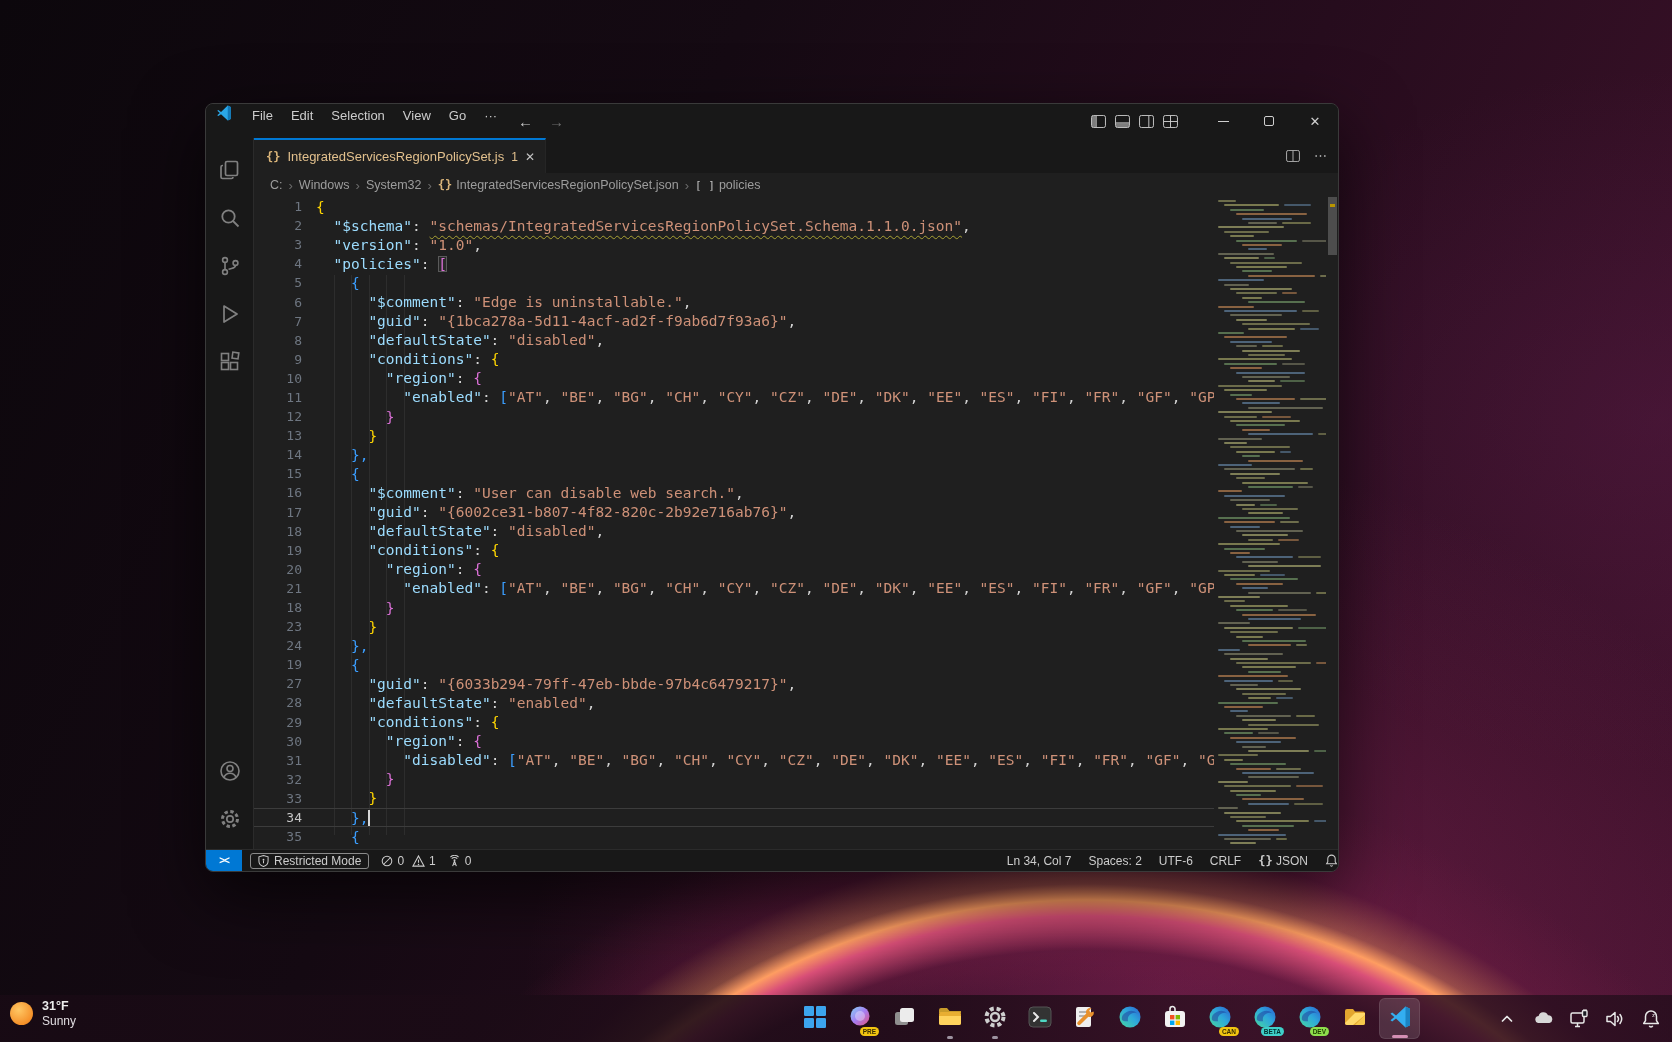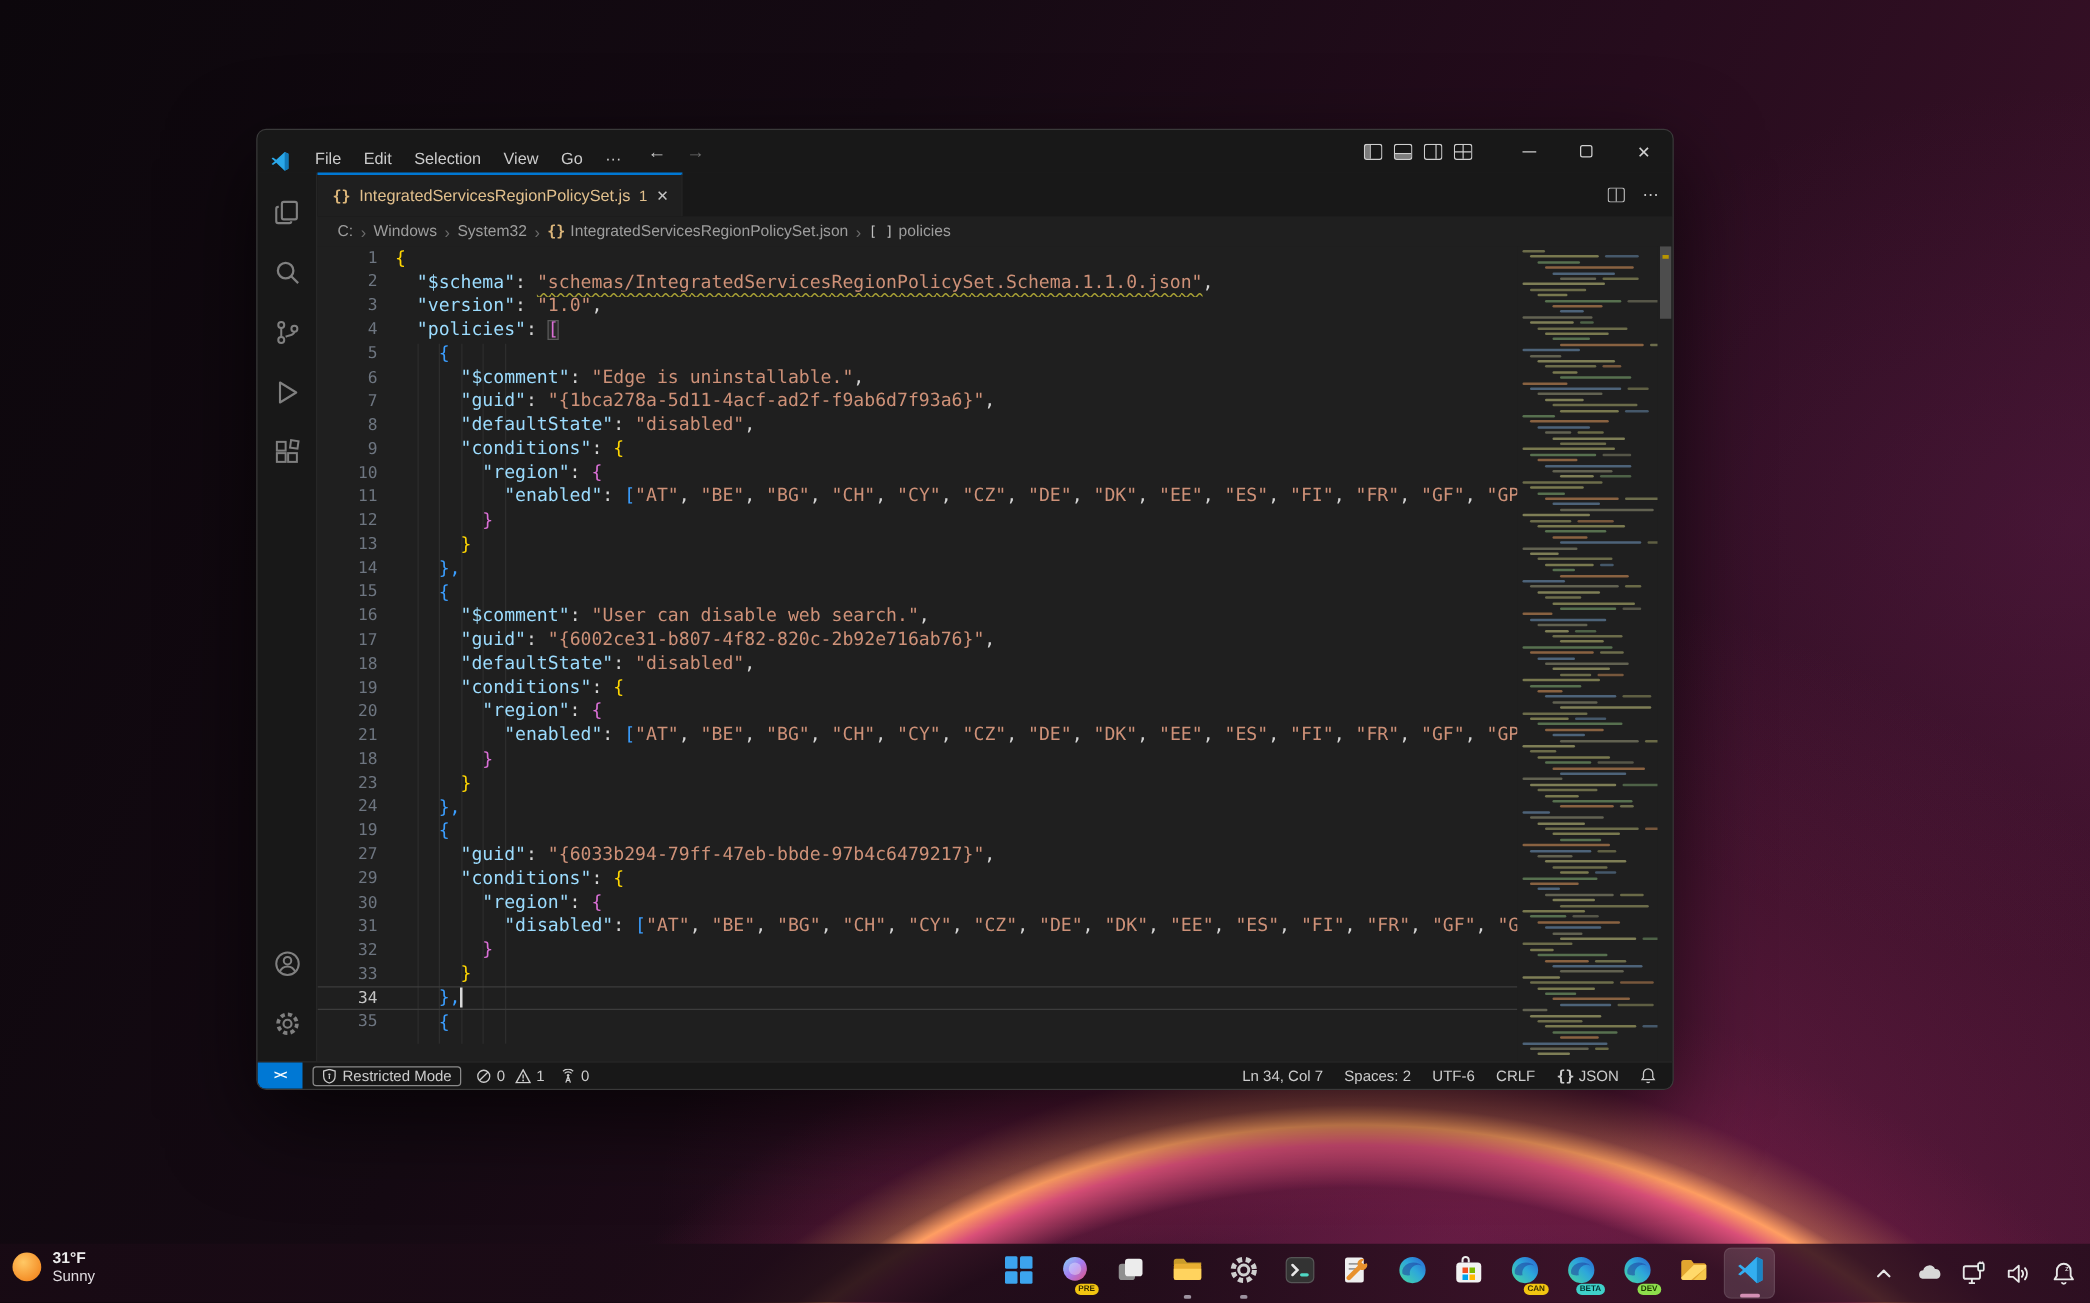--- a/index.html
+++ b/index.html
@@ -23,21 +23,21 @@
   .vscode {
     position:absolute; left:205px; top:103px; width:1134px; height:769px;
     background:#1f1f1f; border-radius:8px; overflow:hidden;
     border:1px solid #3a3a3a;
     box-shadow:0 24px 70px rgba(0,0,0,0.65);
     display:flex; flex-direction:column;
     color:#cccccc; font-size:13px;
   }
 
   
-  .titlebar { height:34px; background:#181818; display:flex; align-items:flex-end; position:relative; flex:0 0 auto; }
+  .titlebar { height:34px; background:#181818; display:flex; align-items:flex-start; position:relative; flex:0 0 auto; }
   .vsc-logo { width:18px; height:18px; margin:0 10px 0 9px; }
   .menus { display:flex; }
   .menu-item { padding:4px 9px; color:#cccccc; font-size:13px; border-radius:5px; }
   .nav-arrows { position:absolute; left:312px; top:0; height:34px; display:flex; align-items:center; gap:16px; font-size:15px; }
   .arrow-fwd { color:#6d6d6d; }
   .searchbox {
     position:absolute; left:378px; top:5px; width:433px; height:24px;
     background:#2a2a2a; border:1px solid #454545; border-radius:6px;
     display:flex; align-items:center; justify-content:center; gap:6px;
     color:#989898; font-size:12.5px;
@@ -93,21 +93,21 @@
   .mm-row { position:absolute; height:2px; border-radius:1px; }
   .scrollbar { position:absolute; top:0; bottom:0; right:0; width:12px; }
   .sb-thumb { position:absolute; top:0; right:1px; width:9px; height:58px; background:#4d4d4d; }
   .sb-warn { position:absolute; top:7px; right:3px; width:5px; height:3px; background:#b89500; }
 
   
   .statusbar { height:22px; background:#181818; border-top:1px solid #2b2b2b; display:flex; align-items:center; font-size:12px; color:#cccccc; flex:0 0 auto; }
   .sb-remote { width:36px; height:100%; background:#0078d4; color:#fff; display:flex; align-items:center; justify-content:center; font-weight:bold; font-size:10px; letter-spacing:-1px; }
   .sb-chip { border:1px solid #8a8a8a; border-radius:3px; padding:0 7px; height:16px; display:flex; align-items:center; gap:5px; margin-left:8px; }
   .sb-item { display:flex; align-items:center; gap:4px; margin-left:12px; }
-  .sb-right { margin-left:auto; display:flex; align-items:center; gap:17px; padding-right:13px; }
+  .sb-right { margin-left:auto; display:flex; align-items:center; gap:17px; }
 
   
   .taskbar { position:absolute; left:0; right:0; bottom:0; height:47px;
     background:linear-gradient(90deg, rgba(24,10,20,0.93) 0%, rgba(30,12,24,0.88) 55%, rgba(48,16,34,0.82) 75%, rgba(40,14,30,0.88) 100%); }
   .weather { position:absolute; left:10px; top:4px; display:flex; align-items:center; gap:9px; color:#ececec; }
   .sun { width:23px; height:23px; border-radius:50%; background:radial-gradient(circle at 38% 34%, #ffc865, #f5912a 70%, #e07514); }
   .w-temp { font-size:12.5px; font-weight:bold; line-height:15px; }
   .w-cond { font-size:12px; line-height:14px; color:#e0dce0; }
   .tb-center { position:absolute; left:50%; top:3px; transform:translateX(-42px); display:flex; gap:4px; }
   .tb-item { width:41px; height:41px; border-radius:6px; position:relative; display:flex; align-items:center; justify-content:center; }
@@ -302,20 +302,21 @@
               <div class="code-line"><span class="ln">17</span><span><span class="tk-p">      </span><span class="tk-k">"guid"</span><span class="tk-p">: </span><span class="tk-s">"{6002ce31-b807-4f82-820c-2b92e716ab76}"</span><span class="tk-p">,</span></span></div>
               <div class="code-line"><span class="ln">18</span><span><span class="tk-p">      </span><span class="tk-k">"defaultState"</span><span class="tk-p">: </span><span class="tk-s">"disabled"</span><span class="tk-p">,</span></span></div>
               <div class="code-line"><span class="ln">19</span><span><span class="tk-p">      </span><span class="tk-k">"conditions"</span><span class="tk-p">: </span><span class="tk-b1">{</span></span></div>
               <div class="code-line"><span class="ln">20</span><span><span class="tk-p">        </span><span class="tk-k">"region"</span><span class="tk-p">: </span><span class="tk-b2">{</span></span></div>
               <div class="code-line"><span class="ln">21</span><span><span class="tk-p">          </span><span class="tk-k">"enabled"</span><span class="tk-p">: </span><span class="tk-b3">[</span><span class="tk-s">"AT"</span><span class="tk-p">, </span><span class="tk-s">"BE"</span><span class="tk-p">, </span><span class="tk-s">"BG"</span><span class="tk-p">, </span><span class="tk-s">"CH"</span><span class="tk-p">, </span><span class="tk-s">"CY"</span><span class="tk-p">, </span><span class="tk-s">"CZ"</span><span class="tk-p">, </span><span class="tk-s">"DE"</span><span class="tk-p">, </span><span class="tk-s">"DK"</span><span class="tk-p">, </span><span class="tk-s">"EE"</span><span class="tk-p">, </span><span class="tk-s">"ES"</span><span class="tk-p">, </span><span class="tk-s">"FI"</span><span class="tk-p">, </span><span class="tk-s">"FR"</span><span class="tk-p">, </span><span class="tk-s">"GF"</span><span class="tk-p">, </span><span class="tk-s">"GP"</span></span></div>
               <div class="code-line"><span class="ln">18</span><span><span class="tk-p">        </span><span class="tk-b2">}</span></span></div>
               <div class="code-line"><span class="ln">23</span><span><span class="tk-p">      </span><span class="tk-b1">}</span></span></div>
               <div class="code-line"><span class="ln">24</span><span><span class="tk-p">    </span><span class="tk-b3">},</span></span></div>
               <div class="code-line"><span class="ln">19</span><span><span class="tk-p">    </span><span class="tk-b3">{</span></span></div>
               <div class="code-line"><span class="ln">27</span><span><span class="tk-p">      </span><span class="tk-k">"guid"</span><span class="tk-p">: </span><span class="tk-s">"{6033b294-79ff-47eb-bbde-97b4c6479217}"</span><span class="tk-p">,</span></span></div>
+              <div class="code-line"><span class="ln">28</span><span><span class="tk-p">      </span><span class="tk-k">"defaultState"</span><span class="tk-p">: </span><span class="tk-s">"enabled"</span><span class="tk-p">,</span></span></div>
               <div class="code-line"><span class="ln">29</span><span><span class="tk-p">      </span><span class="tk-k">"conditions"</span><span class="tk-p">: </span><span class="tk-b1">{</span></span></div>
               <div class="code-line"><span class="ln">30</span><span><span class="tk-p">        </span><span class="tk-k">"region"</span><span class="tk-p">: </span><span class="tk-b2">{</span></span></div>
               <div class="code-line"><span class="ln">31</span><span><span class="tk-p">          </span><span class="tk-k">"disabled"</span><span class="tk-p">: </span><span class="tk-b3">[</span><span class="tk-s">"AT"</span><span class="tk-p">, </span><span class="tk-s">"BE"</span><span class="tk-p">, </span><span class="tk-s">"BG"</span><span class="tk-p">, </span><span class="tk-s">"CH"</span><span class="tk-p">, </span><span class="tk-s">"CY"</span><span class="tk-p">, </span><span class="tk-s">"CZ"</span><span class="tk-p">, </span><span class="tk-s">"DE"</span><span class="tk-p">, </span><span class="tk-s">"DK"</span><span class="tk-p">, </span><span class="tk-s">"EE"</span><span class="tk-p">, </span><span class="tk-s">"ES"</span><span class="tk-p">, </span><span class="tk-s">"FI"</span><span class="tk-p">, </span><span class="tk-s">"FR"</span><span class="tk-p">, </span><span class="tk-s">"GF"</span><span class="tk-p">, </span><span class="tk-s">"GP"</span></span></div>
               <div class="code-line"><span class="ln">32</span><span><span class="tk-p">        </span><span class="tk-b2">}</span></span></div>
               <div class="code-line"><span class="ln">33</span><span><span class="tk-p">      </span><span class="tk-b1">}</span></span></div>
               <div class="code-line current"><span class="ln">34</span><span><span class="tk-p">    </span><span class="tk-b3">},</span></span><span class="cursor"></span></div>
               <div class="code-line"><span class="ln">35</span><span><span class="tk-p">    </span><span class="tk-b3">{</span></span></div>
             </div>
         </div>
         <div class="minimap" id="minimap">

